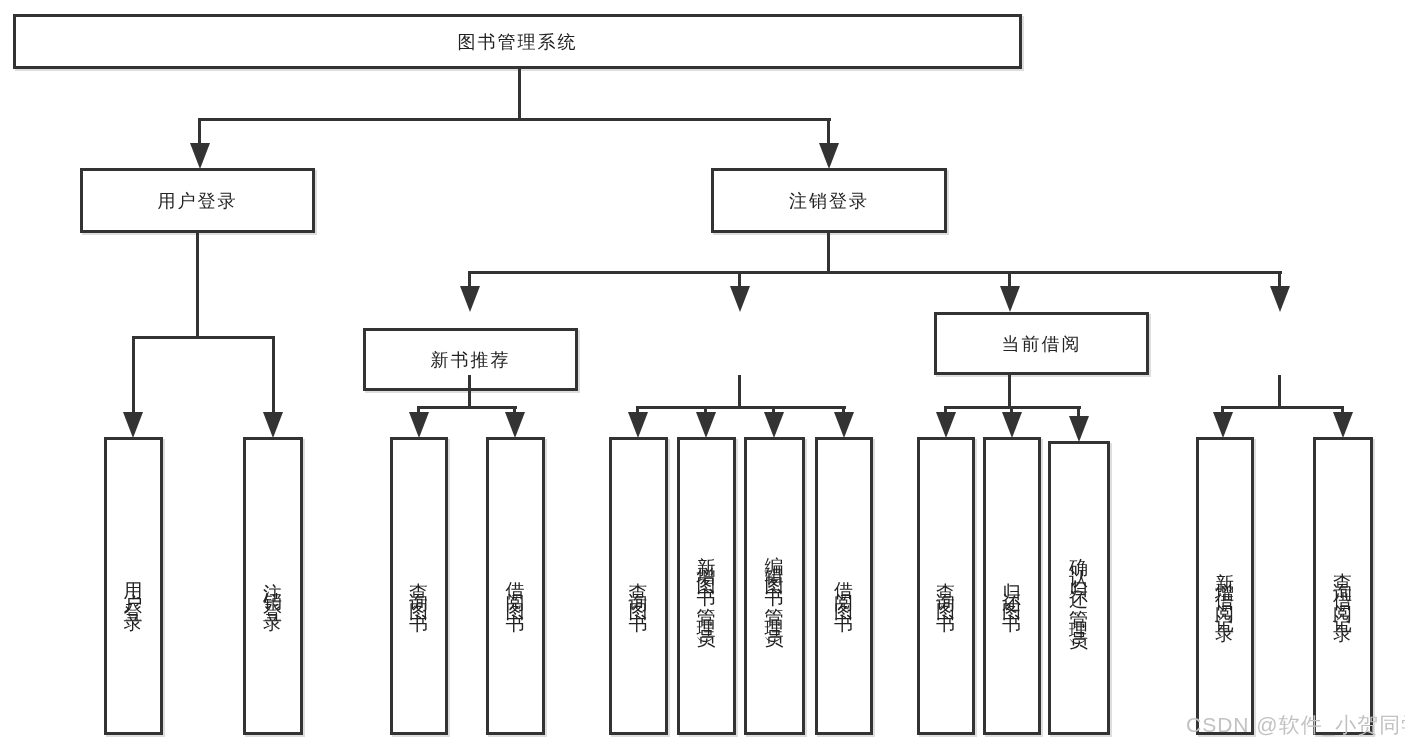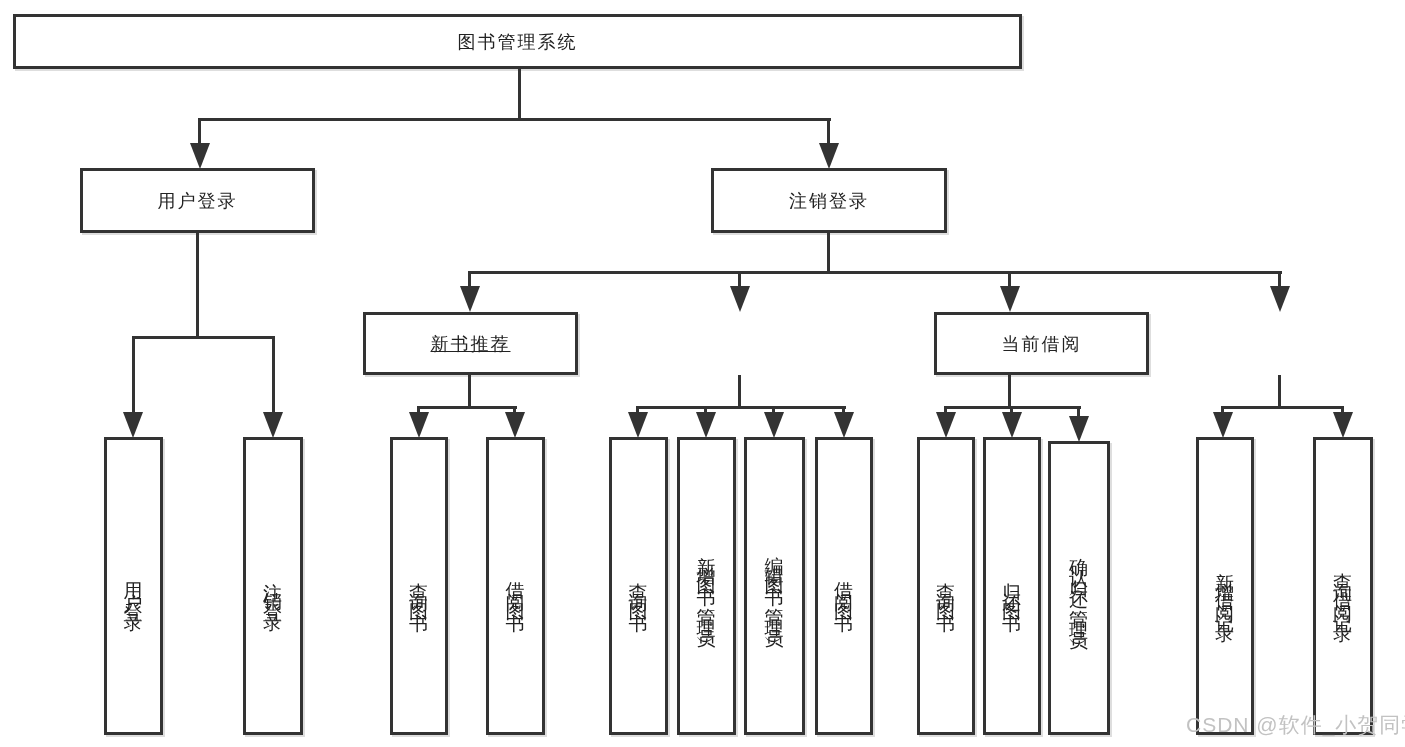--- a/index.html
+++ b/index.html
@@ -65,21 +65,21 @@
   <div class="hline" style="left:468px; top:271px; width:814px;"></div>
   <div class="vline" style="left:468px; top:271px; height:18px;"></div>
   <div class="arrow" style="left:460px; top:286px;"></div>
   <div class="vline" style="left:738px; top:271px; height:18px;"></div>
   <div class="arrow" style="left:730px; top:286px;"></div>
   <div class="vline" style="left:1008px; top:271px; height:18px;"></div>
   <div class="arrow" style="left:1000px; top:286px;"></div>
   <div class="vline" style="left:1278px; top:271px; height:18px;"></div>
   <div class="arrow" style="left:1270px; top:286px;"></div>
 
-  <div class="box" style="left:363px; top:312px; width:215px; height:63px;text-decoration:underline;">新书推荐</div>
+  <div class="box" style="left:363px; top:328px; width:215px; height:63px;">新书推荐</div>
   <div class="box" style="left:903px; top:312px; width:215px; height:63px;margin-left:31px;">当前借阅</div>
 
   <div class="vline" style="left:468px; top:375px; height:33px;"></div>
   <div class="hline" style="left:417px; top:406px; width:100px;"></div>
   <div class="vline" style="left:417px; top:406px; height:8px;"></div>
   <div class="arrow" style="left:409px; top:412px;"></div>
   <div class="vline" style="left:513px; top:406px; height:8px;"></div>
   <div class="arrow" style="left:505px; top:412px;"></div>
 
   <div class="vline" style="left:738px; top:375px; height:33px;"></div>

